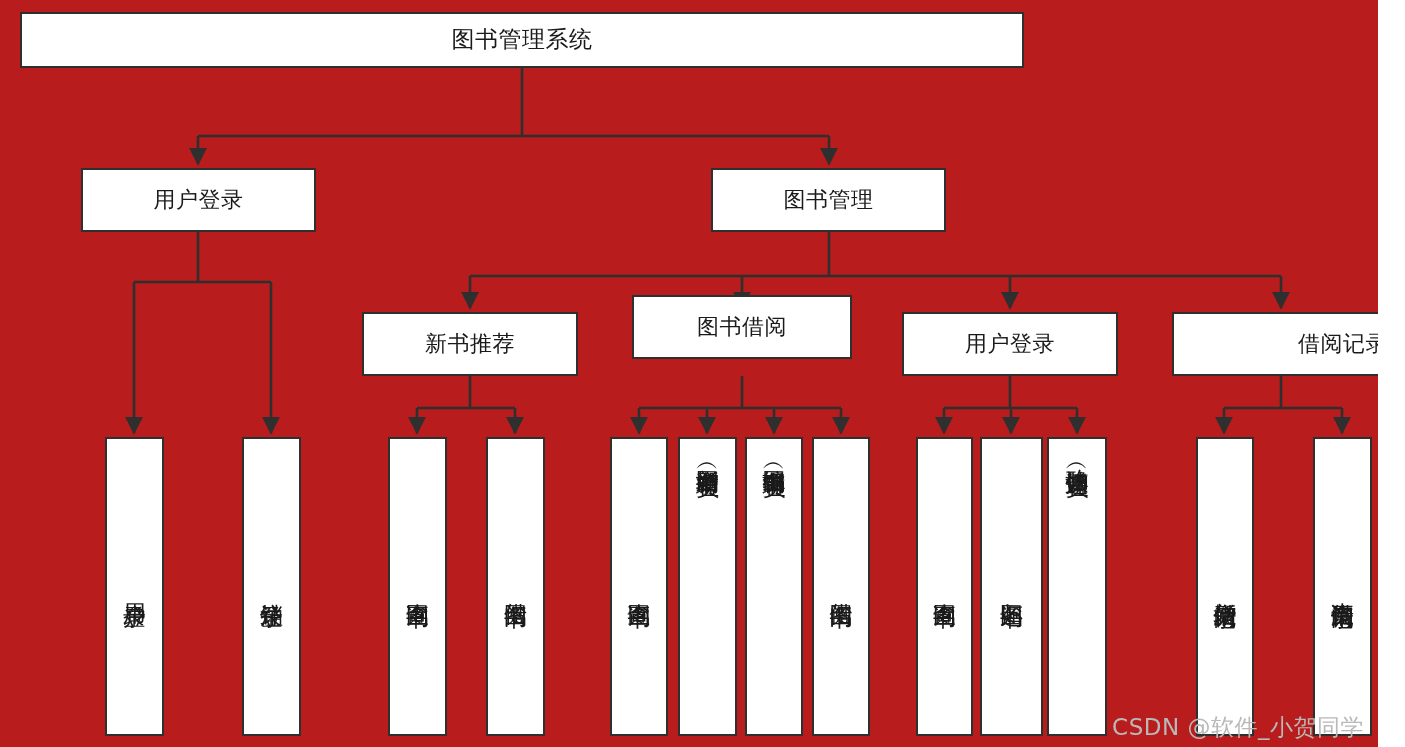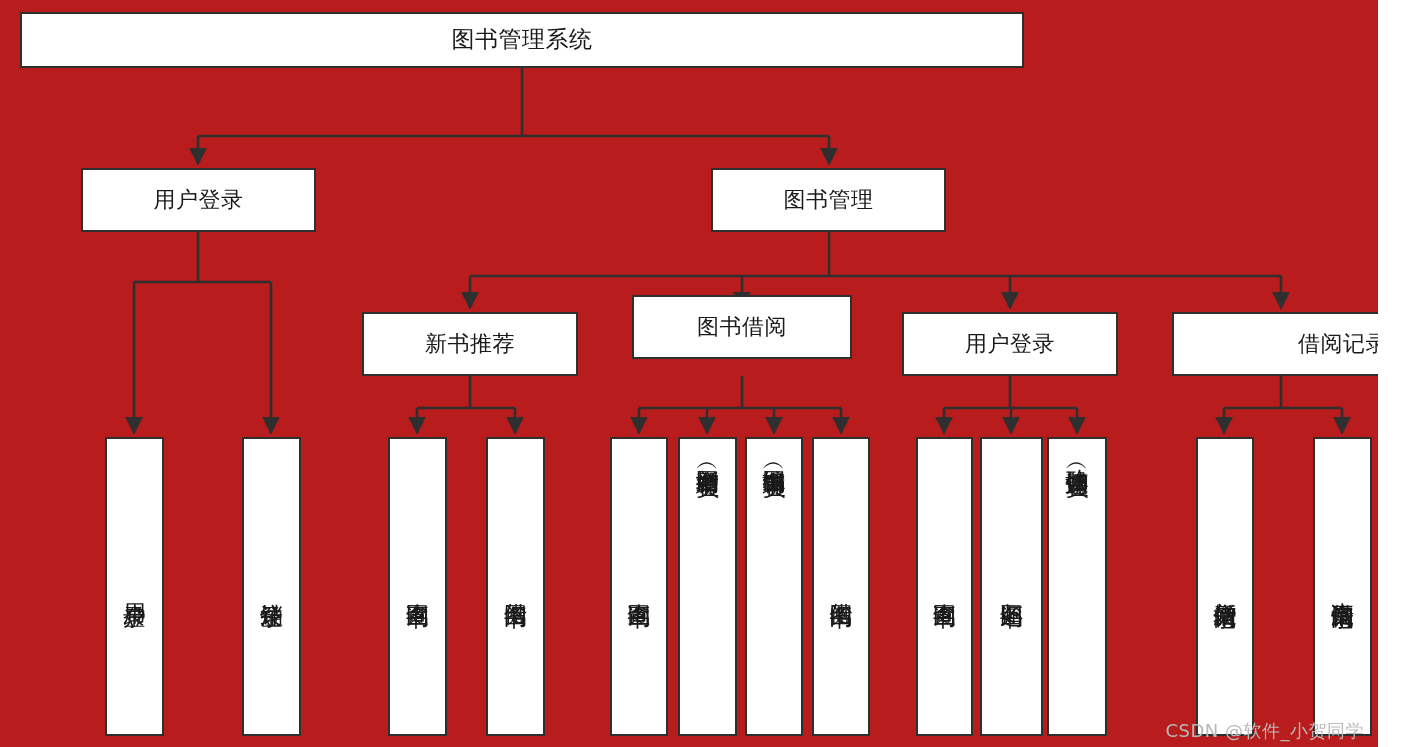--- a/index.html
+++ b/index.html
@@ -64,21 +64,21 @@
     -webkit-writing-mode: vertical-rl;
   }
   .node.v.center {
     align-items: center;
     padding-top: 0;
   }
   .watermark {
     position: absolute;
     right: 14px;
     bottom: 4px;
-    font-size: 18px;
+    font-size: 23px;
     color: #b9b9b9;
     letter-spacing: 0.5px;
     z-index: 3;
     white-space: nowrap;
     font-family: "DejaVu Sans", "Liberation Sans", sans-serif;
   }
 </style>
 </head>
 <body>
 

